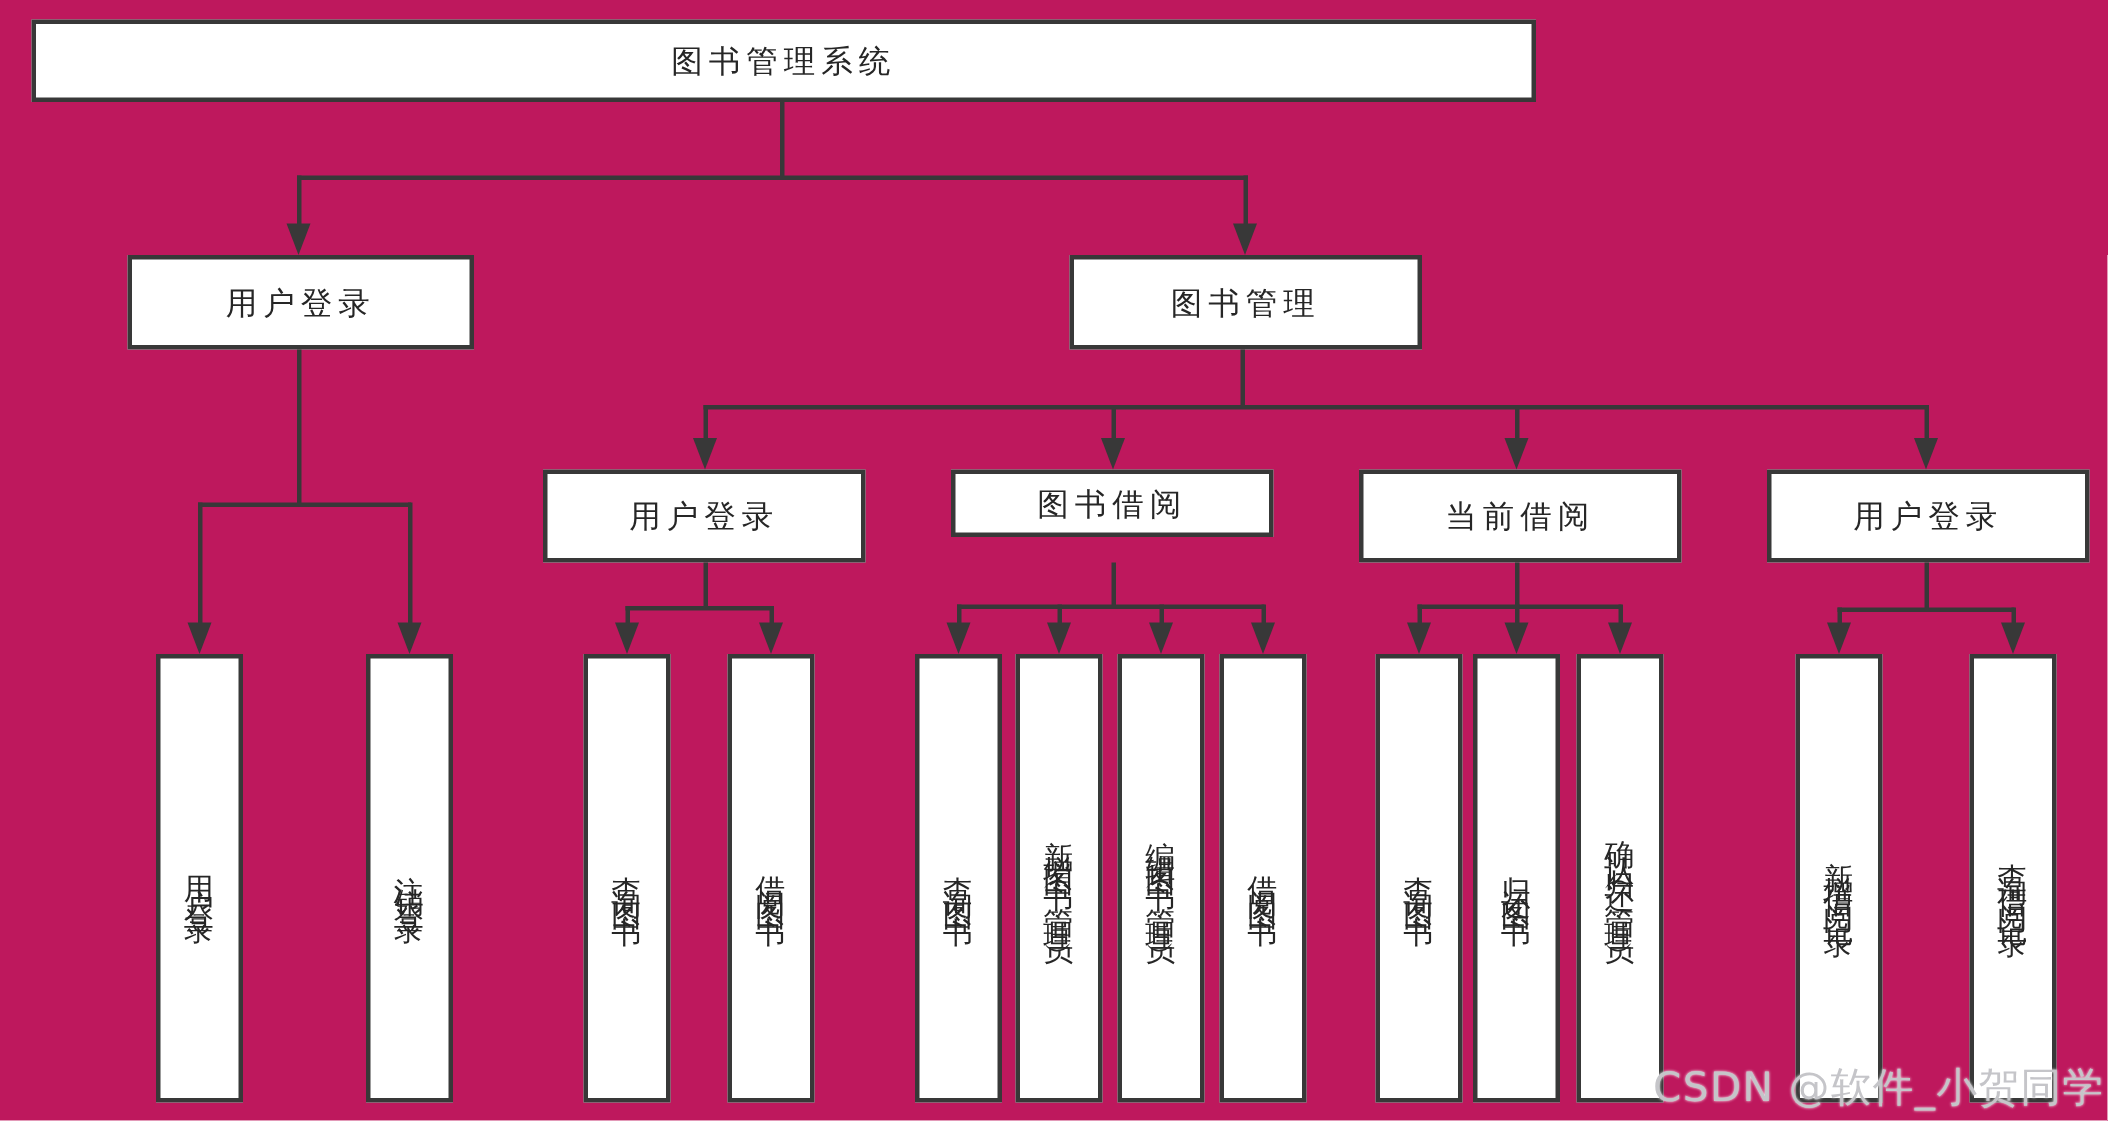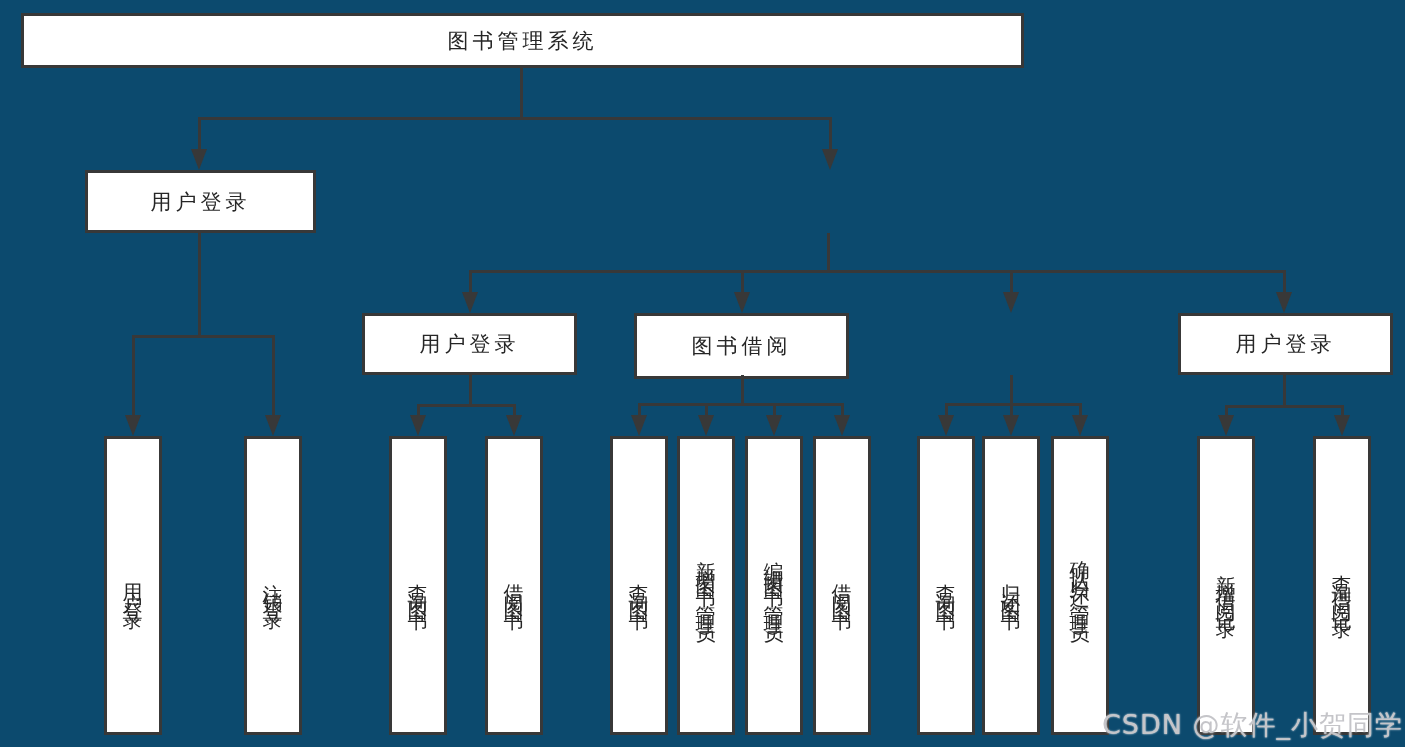--- a/index.html
+++ b/index.html
@@ -1,17 +1,17 @@
 <!DOCTYPE html>
 <html><head>
 <meta charset="utf-8">
 <style>
   html,body{margin:0;padding:0;background:#fff;}
   #canvas{
-    position:relative;width:1405px;height:747px;background:#0c4a6e;
+    position:relative;width:1405px;height:747px;background:#be185d;
     font-family:"DejaVu Sans","Liberation Sans",sans-serif;overflow:hidden;
   }
   .node{
     position:absolute;box-sizing:border-box;border:3px solid #383838;background:#ffffff;
     display:flex;align-items:center;justify-content:center;
     font-size:21px;letter-spacing:4px;color:#262626;white-space:nowrap;
   }
   .leaf{
     writing-mode:vertical-rl;text-orientation:mixed;
     font-size:20px;letter-spacing:9px;line-height:1;padding:8px 0;white-space:normal;
@@ -32,25 +32,27 @@
 </style>
 </head>
 <body>
 
 <div id="canvas">
 
   <div class="node" style="left:21px;top:13px;width:1003px;height:55px;">图书管理系统</div>
 
   <div class="node" style="left:85px;top:170px;width:231px;height:63px;">用户登录</div>
 
+  <div class="node" style="left:713px;top:170px;width:235px;height:63px;">图书管理</div>
 
   <div class="node" style="left:362px;top:313px;width:215px;height:62px;">用户登录</div>
 
-  <div class="node" style="left:634px;top:313px;width:215px;height:66px;">图书借阅</div>
+  <div class="node" style="left:634px;top:313px;width:215px;height:45px;">图书借阅</div>
 
+  <div class="node" style="left:906px;top:313px;width:215px;height:62px;">当前借阅</div>
 
   <div class="node" style="left:1178px;top:313px;width:215px;height:62px;">用户登录</div>
 
   <div class="node leaf" style="left:104px;top:436px;width:58px;height:299px;">用户登录</div>
 
   <div class="node leaf" style="left:244px;top:436px;width:58px;height:299px;">注销登录</div>
 
   <div class="node leaf" style="left:389px;top:436px;width:58px;height:299px;">查询图书</div>
 
   <div class="node leaf" style="left:485px;top:436px;width:58px;height:299px;">借阅图书</div>

